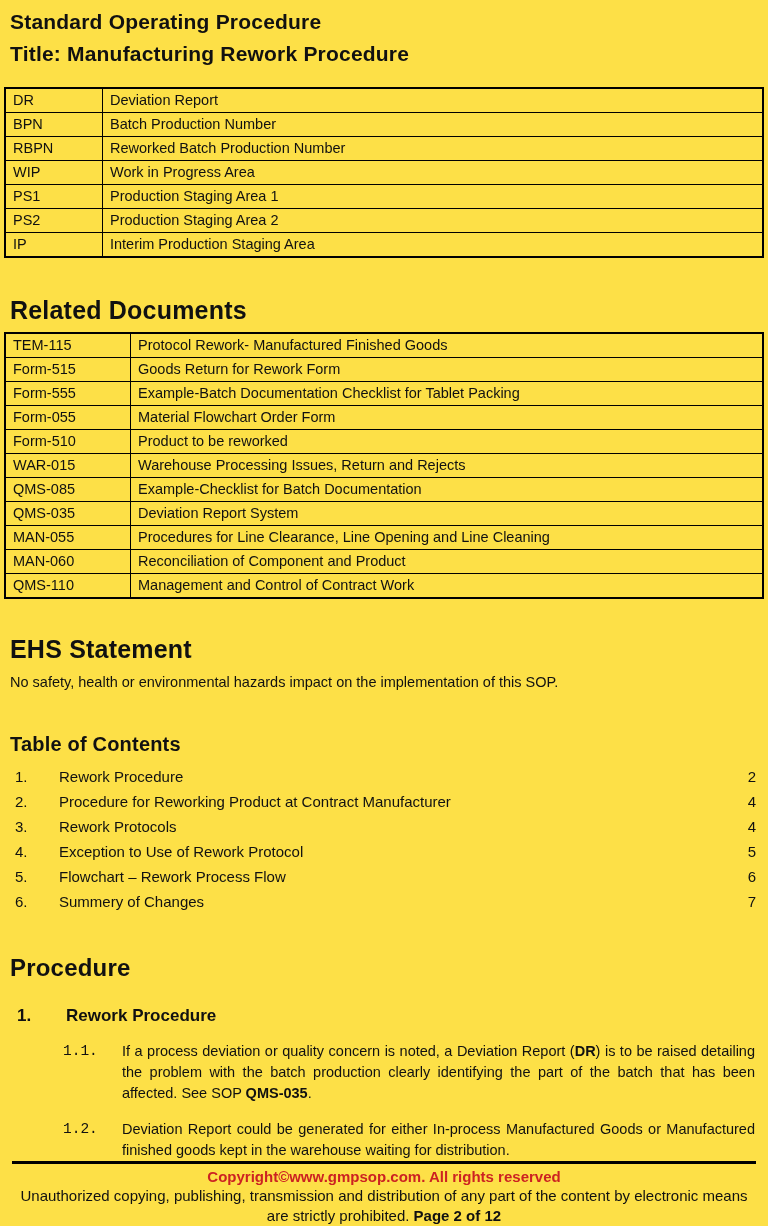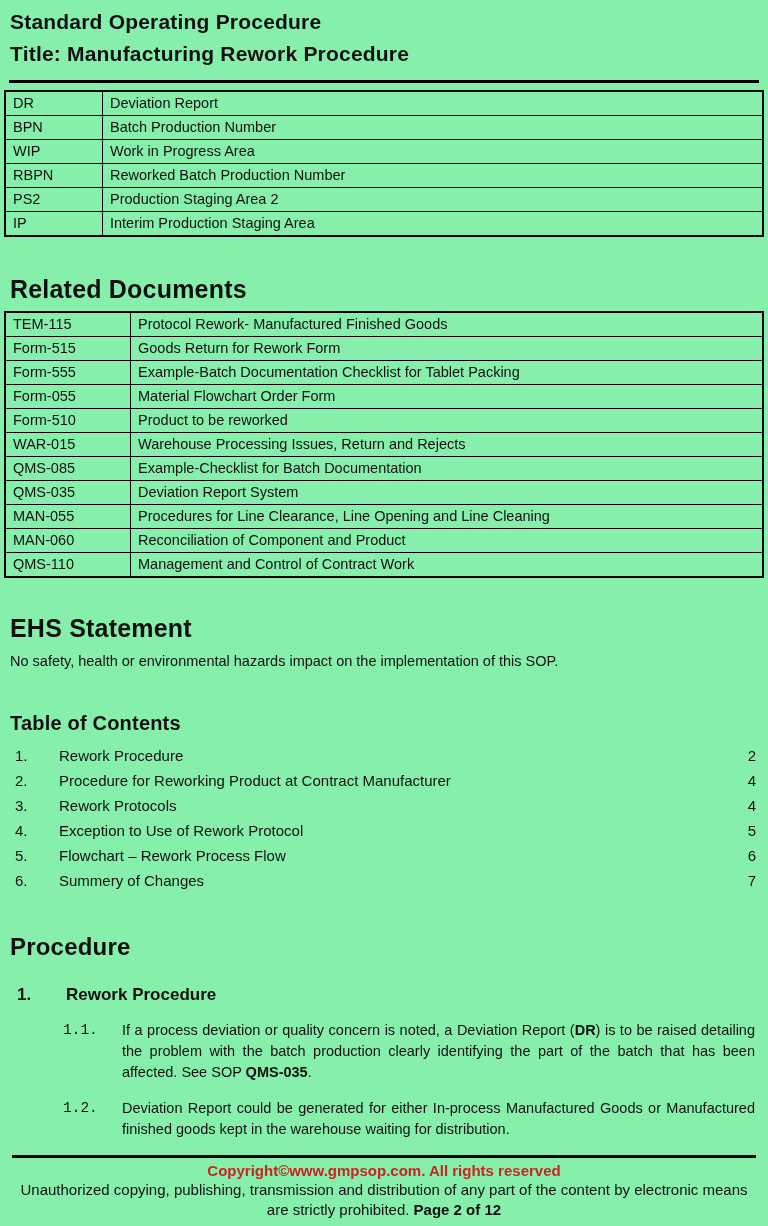--- a/index.html
+++ b/index.html
@@ -1,20 +1,20 @@
 <!DOCTYPE html>
 <html><head>
 <meta charset="utf-8">
 <style>
   html, body { margin: 0; padding: 0; background: #e8e8e8; }
   .page {
     width: 768px;
     height: 1226px;
     margin: 0 auto;
-    background: #86efac;
+    background: #fde047;
     box-sizing: border-box;
     font-family: "Liberation Sans", "DejaVu Sans", sans-serif;
     color: #111;
     display: flex;
     flex-direction: column;
     overflow: hidden;
     padding-top: 6px;
   }
   
   .doc-title {
@@ -126,26 +126,30 @@
     <tbody>
       <tr>
         <td class="col-code">DR</td>
         <td>Deviation Report</td>
       </tr>
       <tr>
         <td class="col-code">BPN</td>
         <td>Batch Production Number</td>
       </tr>
       <tr>
+        <td class="col-code">RBPN</td>
+        <td>Reworked Batch Production Number</td>
+      </tr>
+      <tr>
         <td class="col-code">WIP</td>
         <td>Work in Progress Area</td>
       </tr>
       <tr>
-        <td class="col-code">RBPN</td>
-        <td>Reworked Batch Production Number</td>
+        <td class="col-code">PS1</td>
+        <td>Production Staging Area 1</td>
       </tr>
       <tr>
         <td class="col-code">PS2</td>
         <td>Production Staging Area 2</td>
       </tr>
       <tr>
         <td class="col-code">IP</td>
         <td>Interim Production Staging Area</td>
       </tr>
     </tbody>

